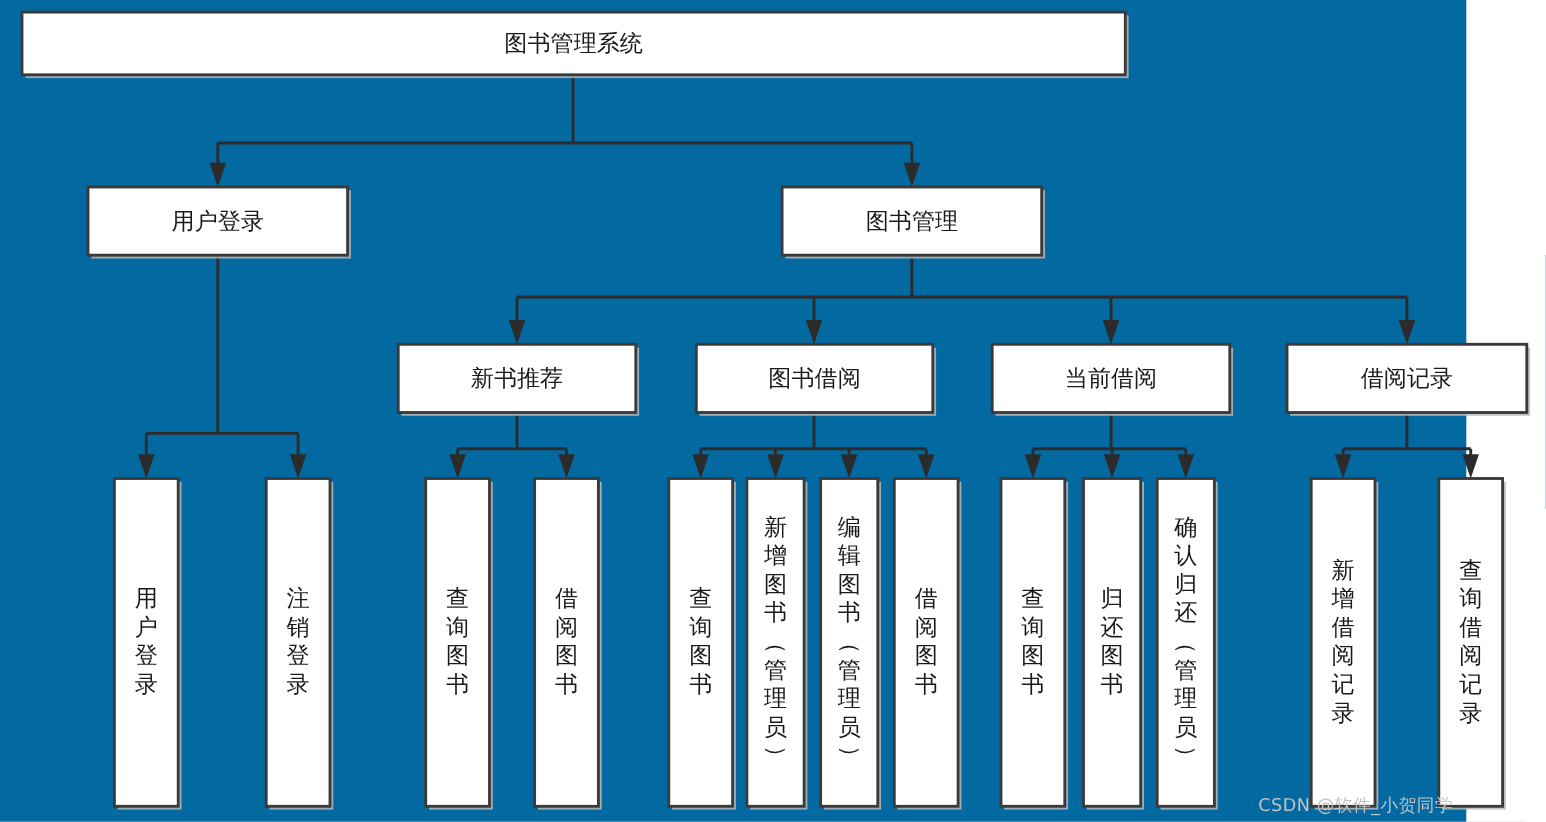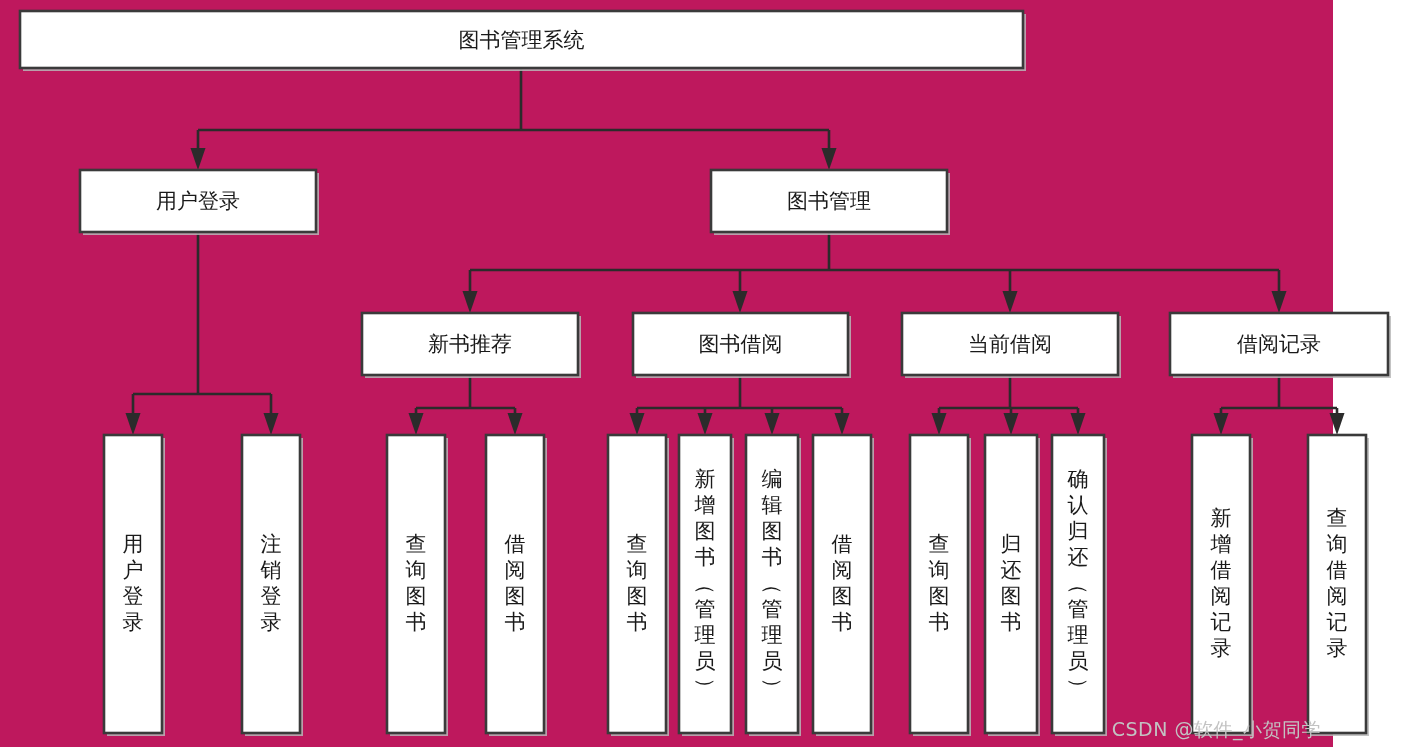--- a/index.html
+++ b/index.html
@@ -10,21 +10,21 @@
   body {
     width: 1405px;
     height: 747px;
     font-family: "DejaVu Sans", "Liberation Sans", sans-serif;
     overflow: hidden;
   }
   #diagram-root {
     position: relative;
     width: 1333px;
     height: 747px;
-    background: #be185d;
+    background: #0369a1;
   }
   svg#tree-svg {
     position: absolute;
     left: 0;
     top: 0;
     width: 1405px;
     height: 747px;
     display: block;
   }
   .node-box {
@@ -57,21 +57,21 @@
     font-family: "DejaVu Sans", "Liberation Sans", sans-serif;
     font-size: 21px;
     fill: #1a1a1a;
     text-anchor: middle;
   }
   .watermark-text {
     position: absolute;
     right: 12px;
     bottom: 4px;
     font-family: "DejaVu Sans", "Liberation Sans", sans-serif;
-    font-size: 19px;
+    font-size: 16px;
     color: #c3c3c3;
     letter-spacing: 0.5px;
     white-space: nowrap;
     user-select: none;
   }
 </style>
 </head>
 <body>
 
 <div id="diagram-root">

